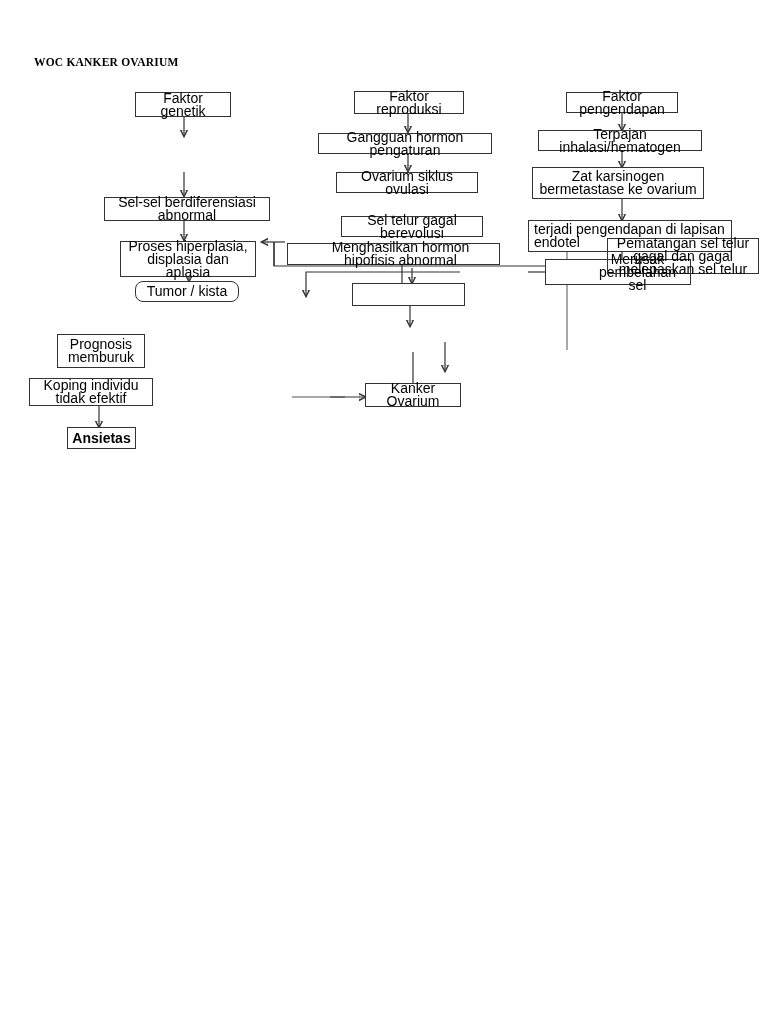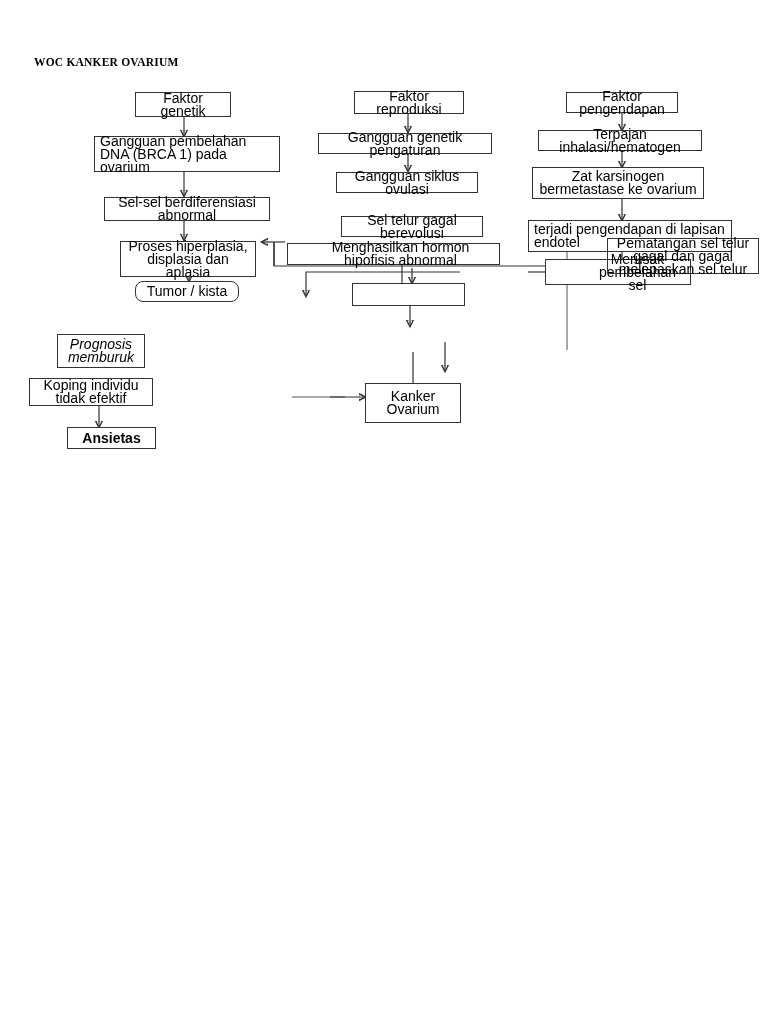--- a/index.html
+++ b/index.html
@@ -81,61 +81,58 @@
     <line class="thin" x1="292" y1="397" x2="345" y2="397"></line>
     <line x1="330" y1="397" x2="365" y2="397" marker-end="url(#ah)"></line>
 
     <line x1="99" y1="406" x2="99" y2="427" marker-end="url(#ah)"></line>
   </svg>
 
   <div class="node" style="left:135px;top:92px;width:96px;height:25px;">
     <span class="txt">Faktor genetik</span>
   </div>
 
-  <div class="node left-align" style="left:94px;top:136px;width:186px;height:36px;">
-    <span class="txt">Gangguan pembelahan DNA (BRCA 1) pada ovarium</span>
-  </div>
 
   <div class="node" style="left:104px;top:197px;width:166px;height:24px;">
     <span class="txt">Sel-sel berdiferensiasi abnormal</span>
   </div>
 
   <div class="node" style="left:120px;top:241px;width:136px;height:36px;">
     <span class="txt">Proses hiperplasia, displasia dan aplasia</span>
   </div>
 
   <div class="node" style="left:135px;top:281px;width:104px;height:21px;border-radius:8px;">
     <span class="txt">Tumor / kista</span>
   </div>
 
   <div class="node" style="left:354px;top:91px;width:110px;height:23px;">
     <span class="txt">Faktor reproduksi</span>
   </div>
 
   <div class="node" style="left:318px;top:133px;width:174px;height:21px;">
-    <span class="txt">Gangguan genetik pengaturan</span>
+    <span class="txt">Gangguan hormon pengaturan</span>
   </div>
 
   <div class="node" style="left:336px;top:172px;width:142px;height:21px;">
-    <span class="txt">Gangguan siklus ovulasi</span>
+    <span class="txt">Ovarium siklus ovulasi</span>
   </div>
 
   <div class="node" style="left:341px;top:216px;width:142px;height:21px;">
     <span class="txt">Sel  telur  gagal  berevolusi</span>
   </div>
 
   <div class="node" style="left:287px;top:243px;width:213px;height:22px;padding-left:18px;">
     <span class="txt">Menghasilkan hormon hipofisis abnormal</span>
   </div>
 
   <div class="node" style="left:352px;top:283px;width:113px;height:23px;">
     <span class="txt"></span>
   </div>
 
-  <div class="node" style="left:365px;top:383px;width:96px;height:40px;">
+  <div class="node" style="left:365px;top:383px;width:96px;height:24px;">
     <span class="txt">Kanker Ovarium</span>
   </div>
 
   <div class="node" style="left:566px;top:92px;width:112px;height:21px;">
     <span class="txt">Faktor pengendapan</span>
   </div>
 
   <div class="node" style="left:538px;top:130px;width:164px;height:21px;">
     <span class="txt">Terpajan inhalasi/hematogen</span>
   </div>
@@ -149,25 +146,25 @@
   </div>
 
   <div class="node" style="left:545px;top:259px;width:146px;height:26px;padding-left:43px;">
     <span class="txt">Merusak pembelahan sel</span>
   </div>
 
   <div class="node" style="left:607px;top:238px;width:152px;height:36px;background:transparent;">
     <span class="txt">Pematangan sel telur gagal dan gagal melepaskan sel telur</span>
   </div>
 
-  <div class="node" style="left:57px;top:334px;width:88px;height:34px;font-style:italic;">
+  <div class="node" style="left:57px;top:334px;width:88px;height:34px;">
     <span class="txt">Prognosis memburuk</span>
   </div>
 
   <div class="node" style="left:29px;top:378px;width:124px;height:28px;">
     <span class="txt">Koping individu tidak efektif</span>
   </div>
 
-  <div class="node bold" style="left:67px;top:427px;width:89px;height:22px;">
+  <div class="node bold" style="left:67px;top:427px;width:69px;height:22px;">
     <span class="txt">Ansietas</span>
   </div>
 
 </div>
 
 </body></html>

